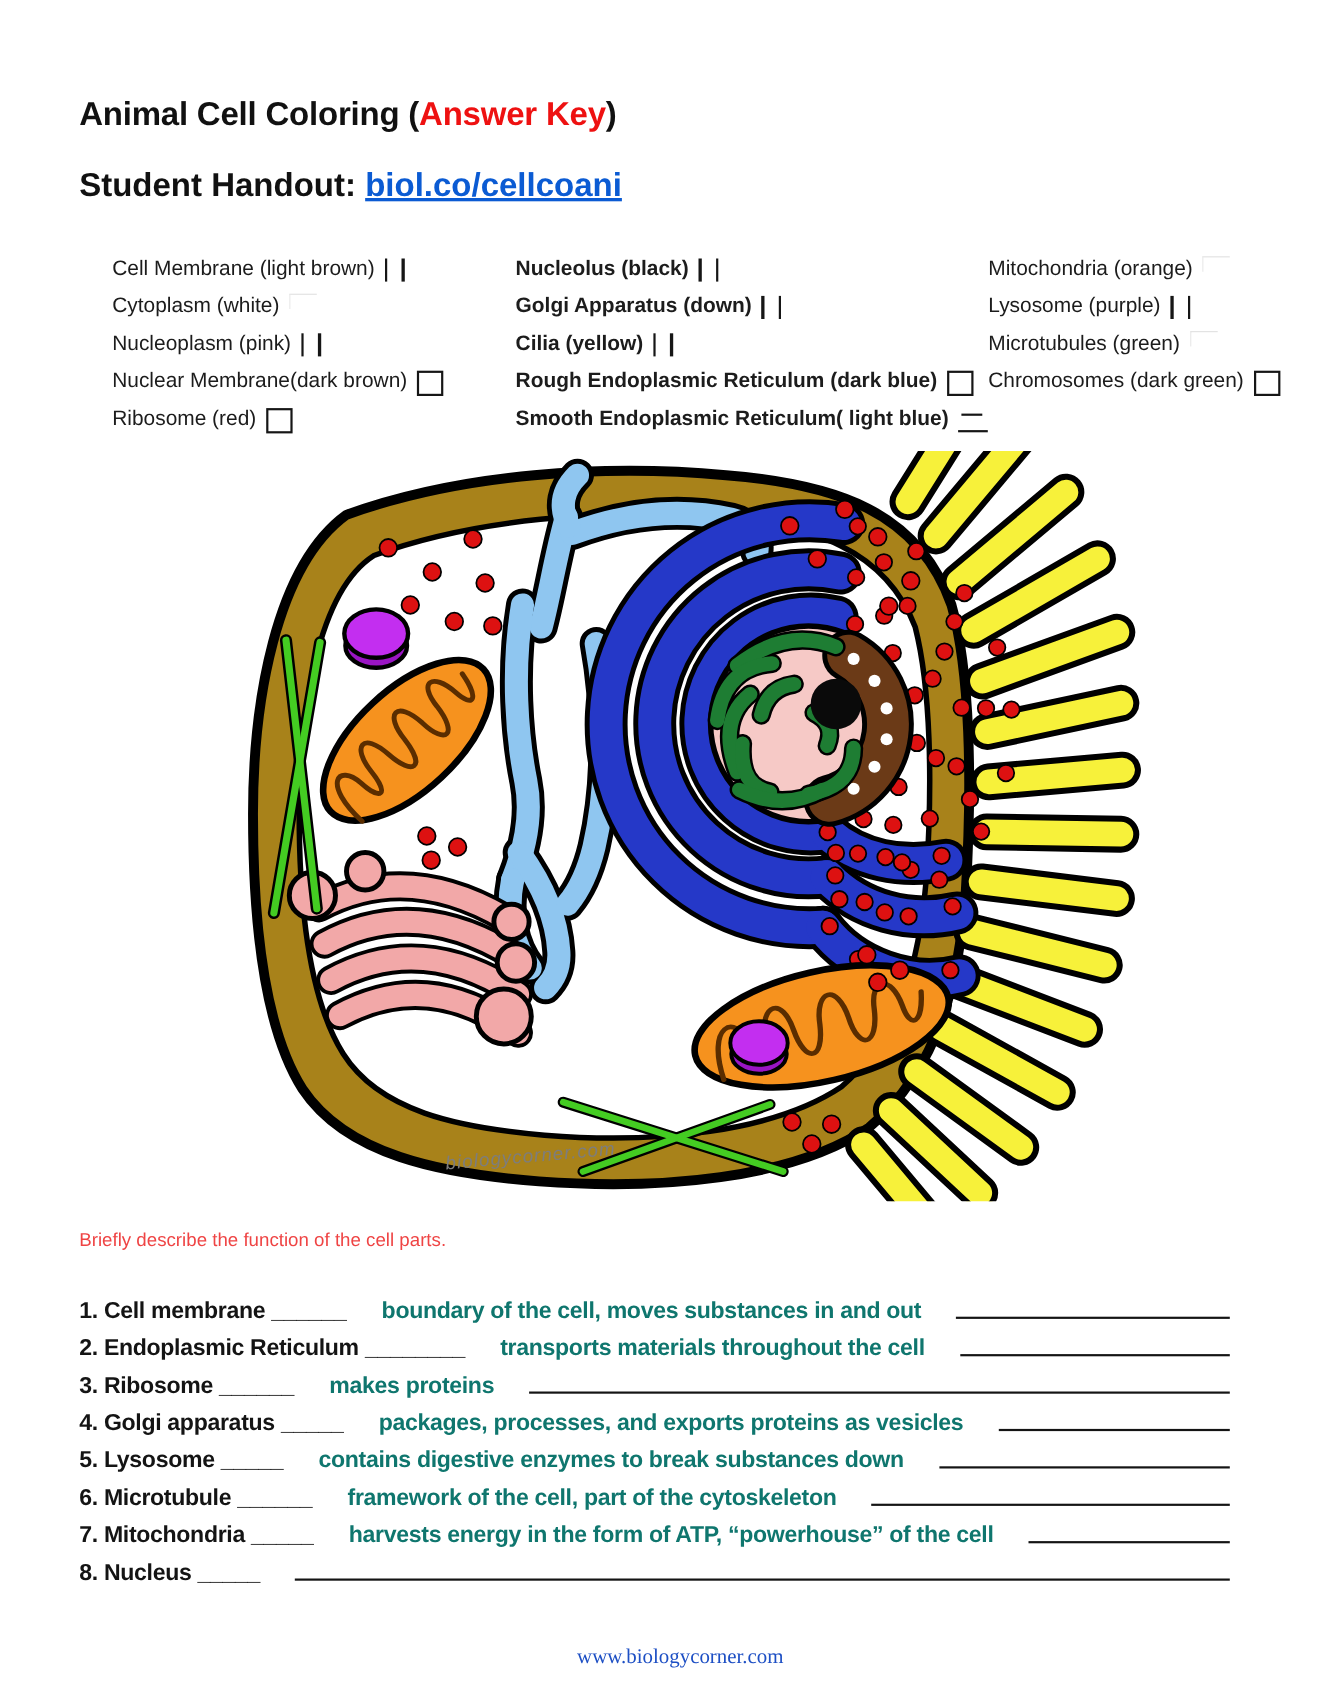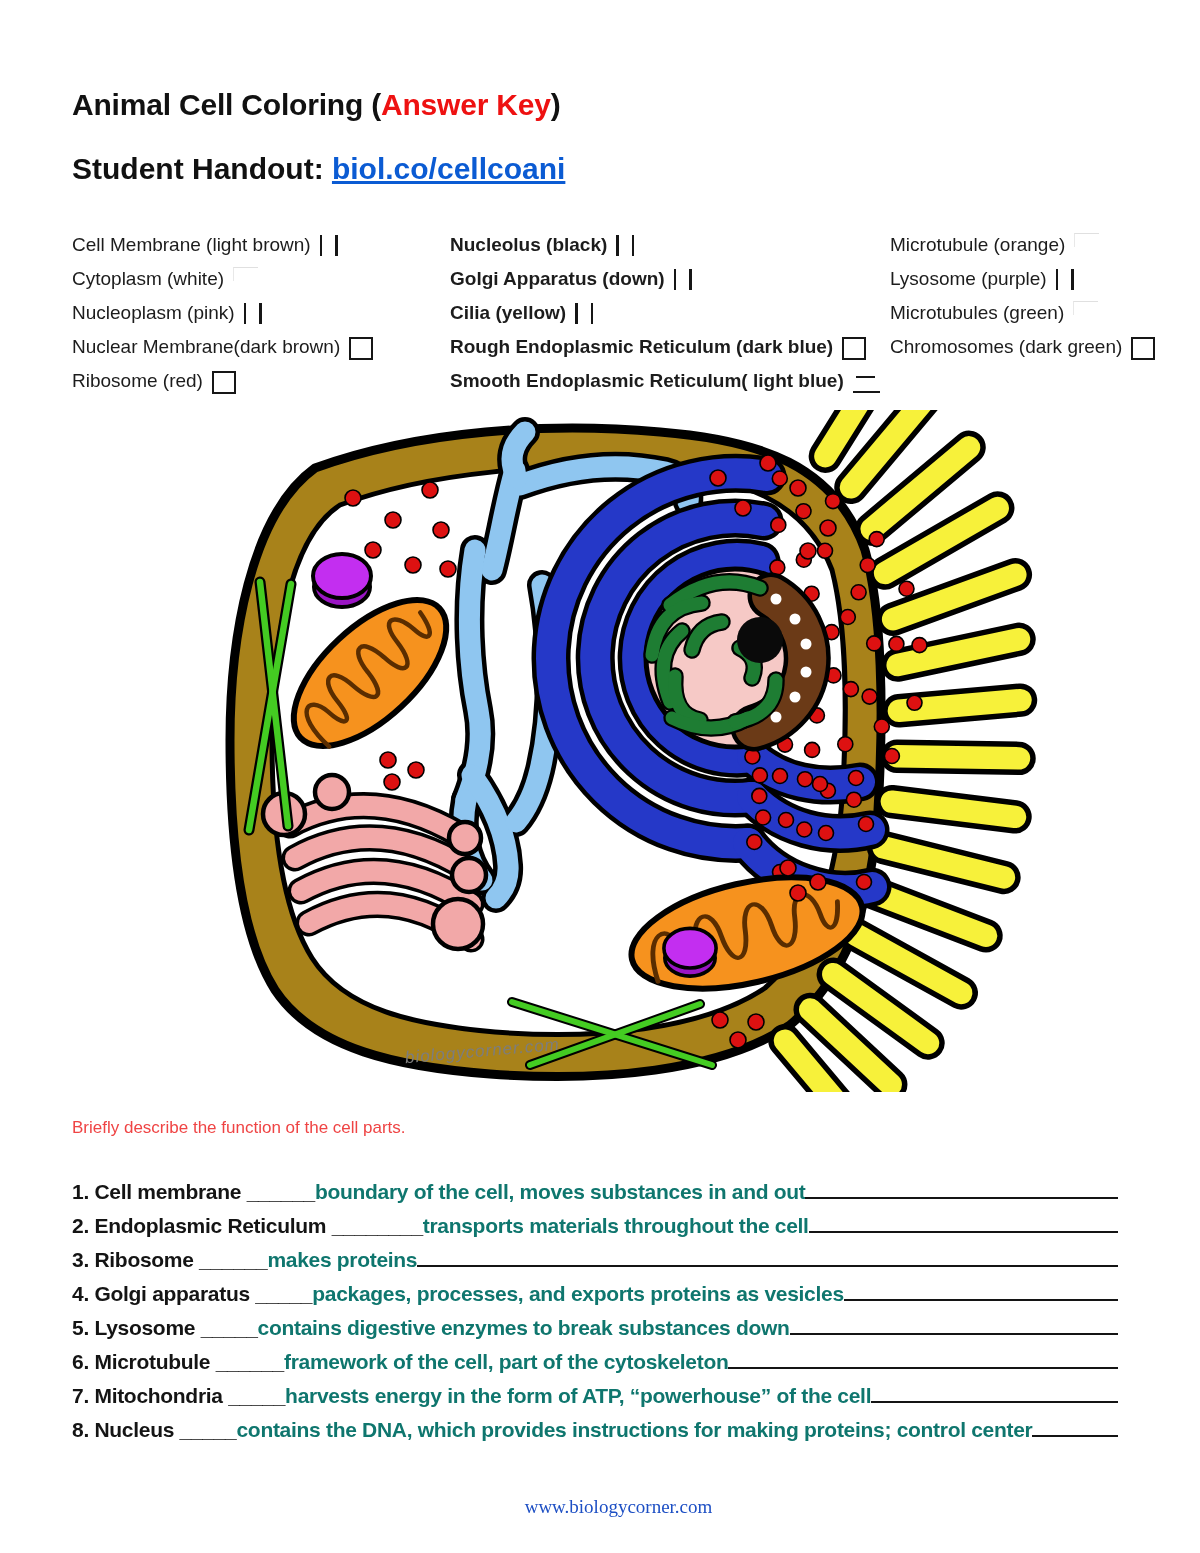--- a/index.html
+++ b/index.html
@@ -8,39 +8,39 @@
     font-family:"Liberation Sans",sans-serif;overflow:hidden;color:#111;padding-left:37px;
   }
   
   .title{position:absolute;left:72px;top:88px;font-size:30px;font-weight:bold;letter-spacing:-0.2px;}
   .title .red{color:#ee1111;}
   .subtitle{position:absolute;left:72px;top:152px;font-size:30px;font-weight:bold;text-align:right;}
   .subtitle .link{color:#0b5bd3;text-decoration:underline;cursor:pointer;}
   
   .color-key{position:absolute;left:72px;top:228px;display:flex;width:1100px;}
   .key-col{display:flex;flex-direction:column;}
-  .key-col:nth-child(1){width:378px;}
+  .key-col:nth-child(1){width:378px;margin-left:30px;}
   .key-col:nth-child(2){width:440px;font-weight:bold;}
   .key-col:nth-child(3){width:282px;}
   .key-row{height:34px;display:flex;align-items:center;font-size:19px;color:#1c1c1c;white-space:nowrap;}
   .mk{display:inline-flex;margin-left:9px;flex:none;}
   .mk-bars{gap:13px;align-items:flex-end;height:22px;}
   .mk-bars i{display:block;width:2.5px;height:21px;background:#161616;}
   .mk-box{width:20px;height:19px;border:2.5px solid #161616;margin-top:2px;}
   .mk-lines{position:relative;width:27px;height:17px;margin-top:6px;}
   .mk-lines::before{content:"";position:absolute;top:0;left:3px;width:19px;border-top:2.5px solid #161616;}
   .mk-lines::after{content:"";position:absolute;bottom:0;left:0;width:27px;border-bottom:2.5px solid #161616;}
   .mk-faint{width:24px;height:13px;border-top:1.5px solid #e0e0e0;border-left:1.5px solid #e8e8e8;margin-bottom:10px;}
   
   .cell-figure{position:absolute;left:220px;top:410px;width:820px;height:682px;}
   
   .intro{position:absolute;left:72px;top:1118px;font-size:17px;color:#ef4444;}
   .questions{position:absolute;left:72px;top:1170px;width:1046px;}
   .q-row{display:flex;align-items:flex-end;height:34px;font-size:21px;font-weight:bold;
-         letter-spacing:-0.3px;white-space:nowrap;color:#141414;}
+         letter-spacing:-0.3px;white-space:nowrap;color:#141414;gap:32px;}
   .q-red{color:#0f766e;}
   .q-fill{flex:1;border-bottom:2.6px solid #141414;margin-bottom:5px;min-width:30px;}
   
   .site-footer{position:absolute;top:1496px;left:0;width:100%;text-align:center;
     font-family:"Liberation Serif",serif;font-size:19px;}
   .site-footer .link{color:#1d4fc4;cursor:pointer;}
 </style>
 </head>
 <body>
 
@@ -105,21 +105,21 @@
           <span>Rough Endoplasmic Reticulum (dark blue)</span>
           <span class="mk mk-box"></span>
         </div>
         <div class="key-row">
           <span>Smooth Endoplasmic Reticulum( light blue)</span>
           <span class="mk mk-lines"></span>
         </div>
       </div>
       <div class="key-col">
         <div class="key-row">
-          <span>Microtubule (orange)</span>
+          <span>Mitochondria (orange)</span>
           <span class="mk mk-faint"></span>
         </div>
         <div class="key-row">
           <span>Lysosome (purple)</span>
           <span class="mk mk-bars">
             <i></i>
             <i></i>
           </span>
         </div>
         <div class="key-row">
@@ -415,19 +415,18 @@
         <span class="q-red">framework of the cell, part of the cytoskeleton</span>
         <span class="q-fill"></span>
       </div>
       <div class="q-row">
         <span>7. Mitochondria _____</span>
         <span class="q-red">harvests energy in the form of ATP,  “powerhouse” of the cell</span>
         <span class="q-fill"></span>
       </div>
       <div class="q-row">
         <span>8. Nucleus _____</span>
-        <span class="q-red">contains the DNA, which provides instructions for making proteins; control center</span>
         <span class="q-fill"></span>
       </div>
     </div>
 
   <div class="site-footer"><span class="link">www.biologycorner.com</span></div>
 </div>
 
 </body></html>

